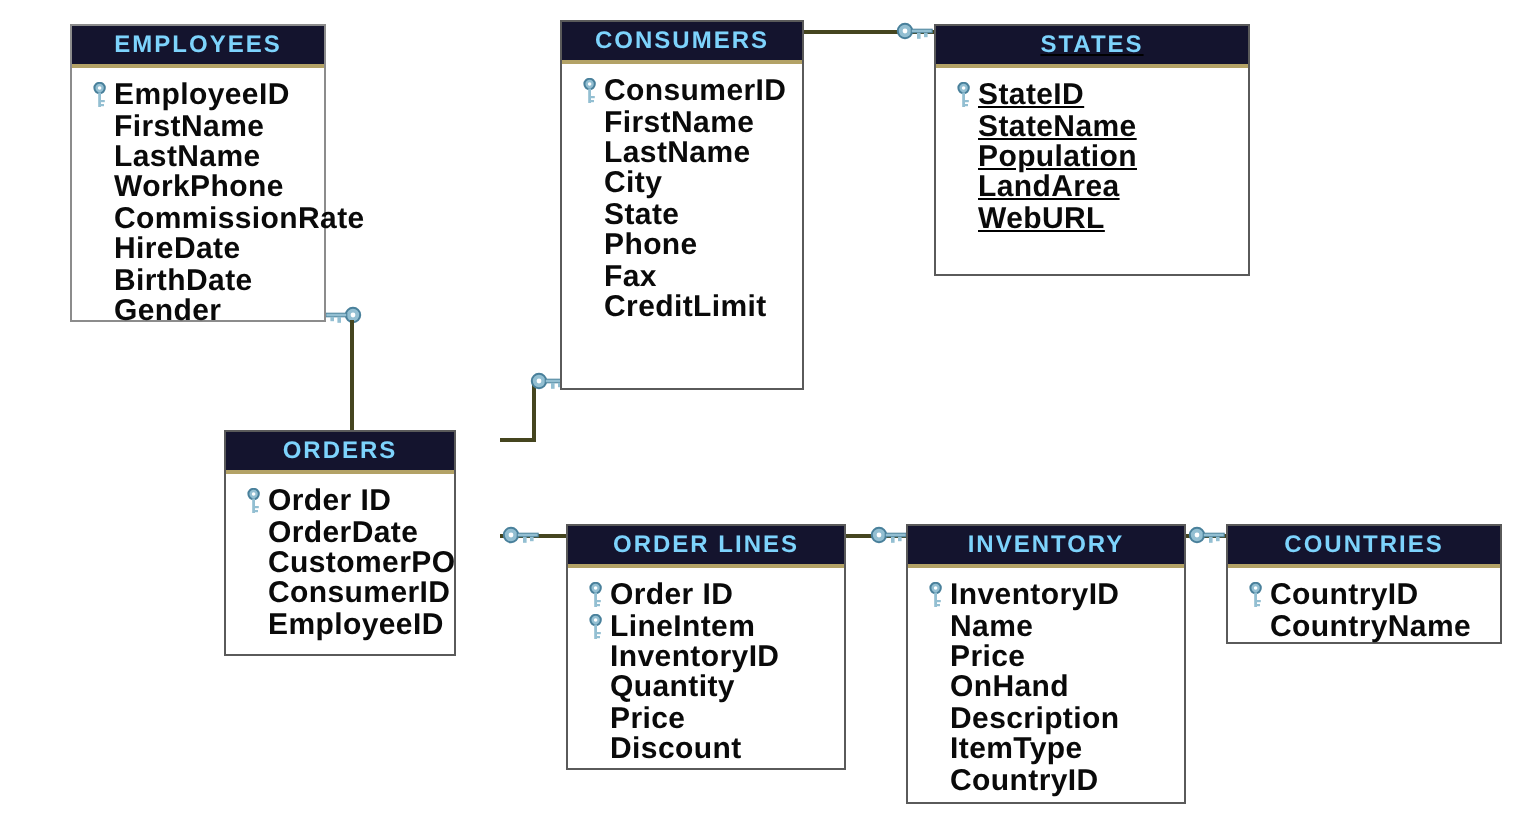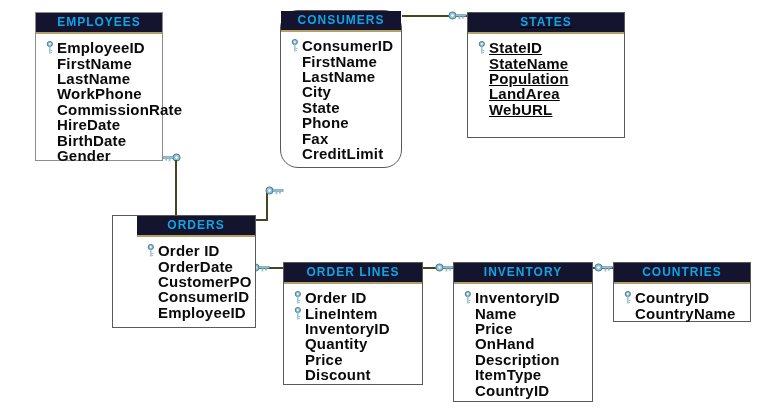--- a/index.html
+++ b/index.html
@@ -1,19 +1,19 @@
 <!DOCTYPE html>
 <html><head>
 <meta charset="utf-8">
 <style>
   html,body{margin:0;padding:0;background:#ffffff;}
   #stage{position:relative;width:766px;height:415px;background:#ffffff;overflow:hidden;
          font-family:"Liberation Sans", sans-serif;}
   .tbl{position:absolute;background:#ffffff;border:1px solid #5a5a5a;box-sizing:border-box;}
-  .tbl-header{height:19px;line-height:19px;text-align:center;background:#14142e;color:#0ea5e9;
+  .tbl-header{height:19px;line-height:19px;text-align:center;background:#14142e;color:#7dd3fc;
               font-size:12px;font-weight:bold;letter-spacing:1px;border-bottom:2px solid #b3a266;}
   .tbl-body{padding:6px 4px 0 7px;}
   .row{display:flex;align-items:center;height:15.4px;}
   .keycol{width:14px;display:inline-flex;justify-content:center;flex:0 0 14px;}
   .fname{font-size:15px;font-weight:bold;color:#0a0a0a;letter-spacing:0.2px;white-space:nowrap;}
   .seg{position:absolute;background:#45451f;}
   .conn-key{position:absolute;width:19px;height:11px;line-height:0;}
   .flip{transform:scaleX(-1);}
 </style>
 </head>
@@ -127,21 +127,21 @@
           <span class="keycol"></span>
           <span class="fname">BirthDate</span>
         </div>
       <div class="row">
           <span class="keycol"></span>
           <span class="fname">Gender</span>
         </div>
     </div>
   </div>
 
-  <div class="tbl" style="left:280px;top:10px;width:122px;height:158px;border-radius:18px;">
+  <div class="tbl" style="left:280px;top:10px;width:122px;height:185px;">
     <div class="tbl-header"><span>CONSUMERS</span></div>
     <div class="tbl-body">
       <div class="row">
           <span class="keycol">
             <svg width="8" height="13" viewBox="0 0 8 13">
               <circle cx="3.8" cy="3" r="2.6" fill="#93bfd2" stroke="#49809b"></circle>
               <circle cx="3.8" cy="3" r="0.9" fill="#fff"></circle>
               <rect x="3.1" y="5.2" width="1.4" height="7.3" fill="#93bfd2"></rect>
               <rect x="4.5" y="9" width="1.9" height="1.1" fill="#93bfd2"></rect>
               <rect x="4.5" y="11" width="1.5" height="1.1" fill="#93bfd2"></rect>
@@ -207,21 +207,21 @@
           <span class="keycol"></span>
           <span class="fname">LandArea</span>
         </div>
       <div class="row">
           <span class="keycol"></span>
           <span class="fname">WebURL</span>
         </div>
     </div>
   </div>
 
-  <div class="tbl" style="left:112px;top:215px;width:144px;height:113px;padding-left:24px;">
+  <div class="tbl" style="left:112px;top:215px;width:116px;height:113px;">
     <div class="tbl-header"><span>ORDERS</span></div>
     <div class="tbl-body">
       <div class="row">
           <span class="keycol">
             <svg width="8" height="13" viewBox="0 0 8 13">
               <circle cx="3.8" cy="3" r="2.6" fill="#93bfd2" stroke="#49809b"></circle>
               <circle cx="3.8" cy="3" r="0.9" fill="#fff"></circle>
               <rect x="3.1" y="5.2" width="1.4" height="7.3" fill="#93bfd2"></rect>
               <rect x="4.5" y="9" width="1.9" height="1.1" fill="#93bfd2"></rect>
               <rect x="4.5" y="11" width="1.5" height="1.1" fill="#93bfd2"></rect>

